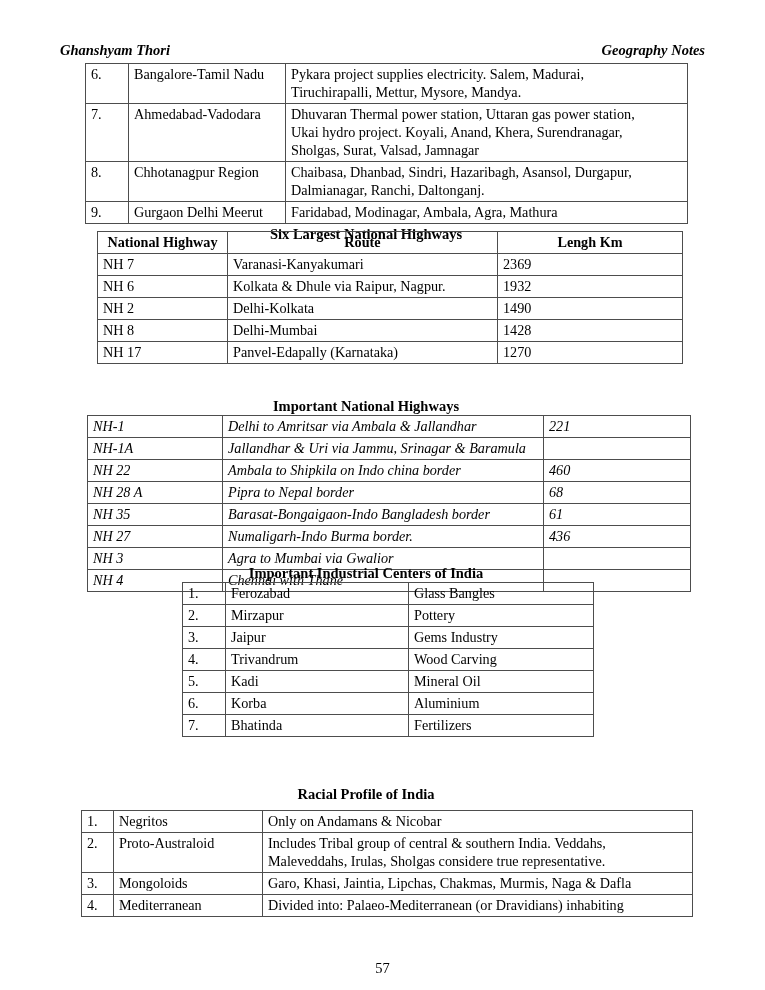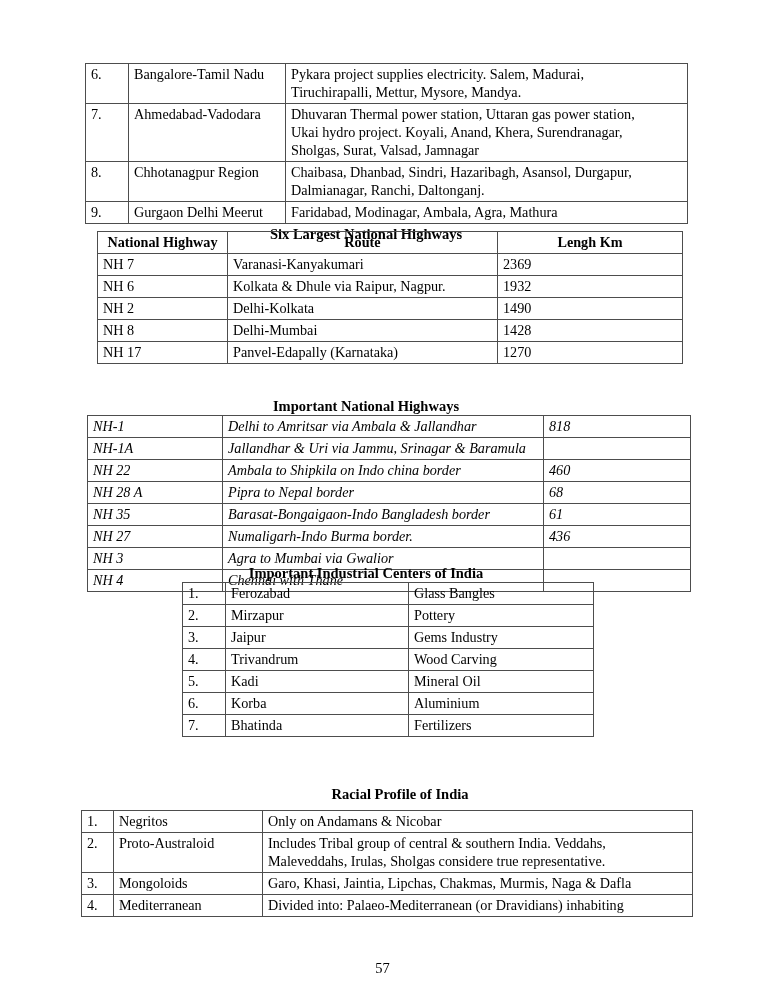--- a/index.html
+++ b/index.html
@@ -97,21 +97,21 @@
   #table-important-nh col.c2 { width: 147px; }
 
   
   #caption-centers { top: 565px; }
   #table-centers { left: 182px; top: 582px; width: 411px; }
   #table-centers col.c0 { width: 43px; }
   #table-centers col.c1 { width: 183px; }
   #table-centers col.c2 { width: 185px; }
 
   
-  #caption-racial { top: 786px; padding-left: 34px; }
+  #caption-racial { top: 786px; }
   #table-racial { left: 81px; top: 810px; width: 611px; }
   #table-racial col.c0 { width: 32px; }
   #table-racial col.c1 { width: 149px; }
   #table-racial col.c2 { width: 430px; }
 
   
   .folio {
     position: absolute;
     top: 928px;
     left: 0;
@@ -119,20 +119,24 @@
     text-align: center;
     font-size: 14.5px;
     margin-top: 32px;
   }
 </style>
 </head>
 <body>
 
 <div class="page">
 
+  <div class="running-head">
+    <span>Ghanshyam Thori</span>
+    <span>Geography Notes</span>
+  </div>
 
   <table class="doc" id="table-regions">
     <colgroup>
         <col class="c0">
         <col class="c1">
         <col class="c2">
       </colgroup>
     <tbody>
       <tr>
         <td class="num">6.</td>
@@ -218,21 +222,21 @@
   <table class="doc" id="table-important-nh">
     <colgroup>
         <col class="c0">
         <col class="c1">
         <col class="c2">
       </colgroup>
     <tbody>
       <tr>
         <td>NH-1</td>
         <td>Delhi to Amritsar via Ambala &amp; Jallandhar</td>
-        <td>818</td>
+        <td>221</td>
       </tr>
       <tr>
         <td>NH-1A</td>
         <td>Jallandhar &amp; Uri via Jammu, Srinagar &amp; Baramula</td>
         <td></td>
       </tr>
       <tr>
         <td>NH 22</td>
         <td>Ambala to Shipkila on Indo china border</td>
         <td>460</td>

